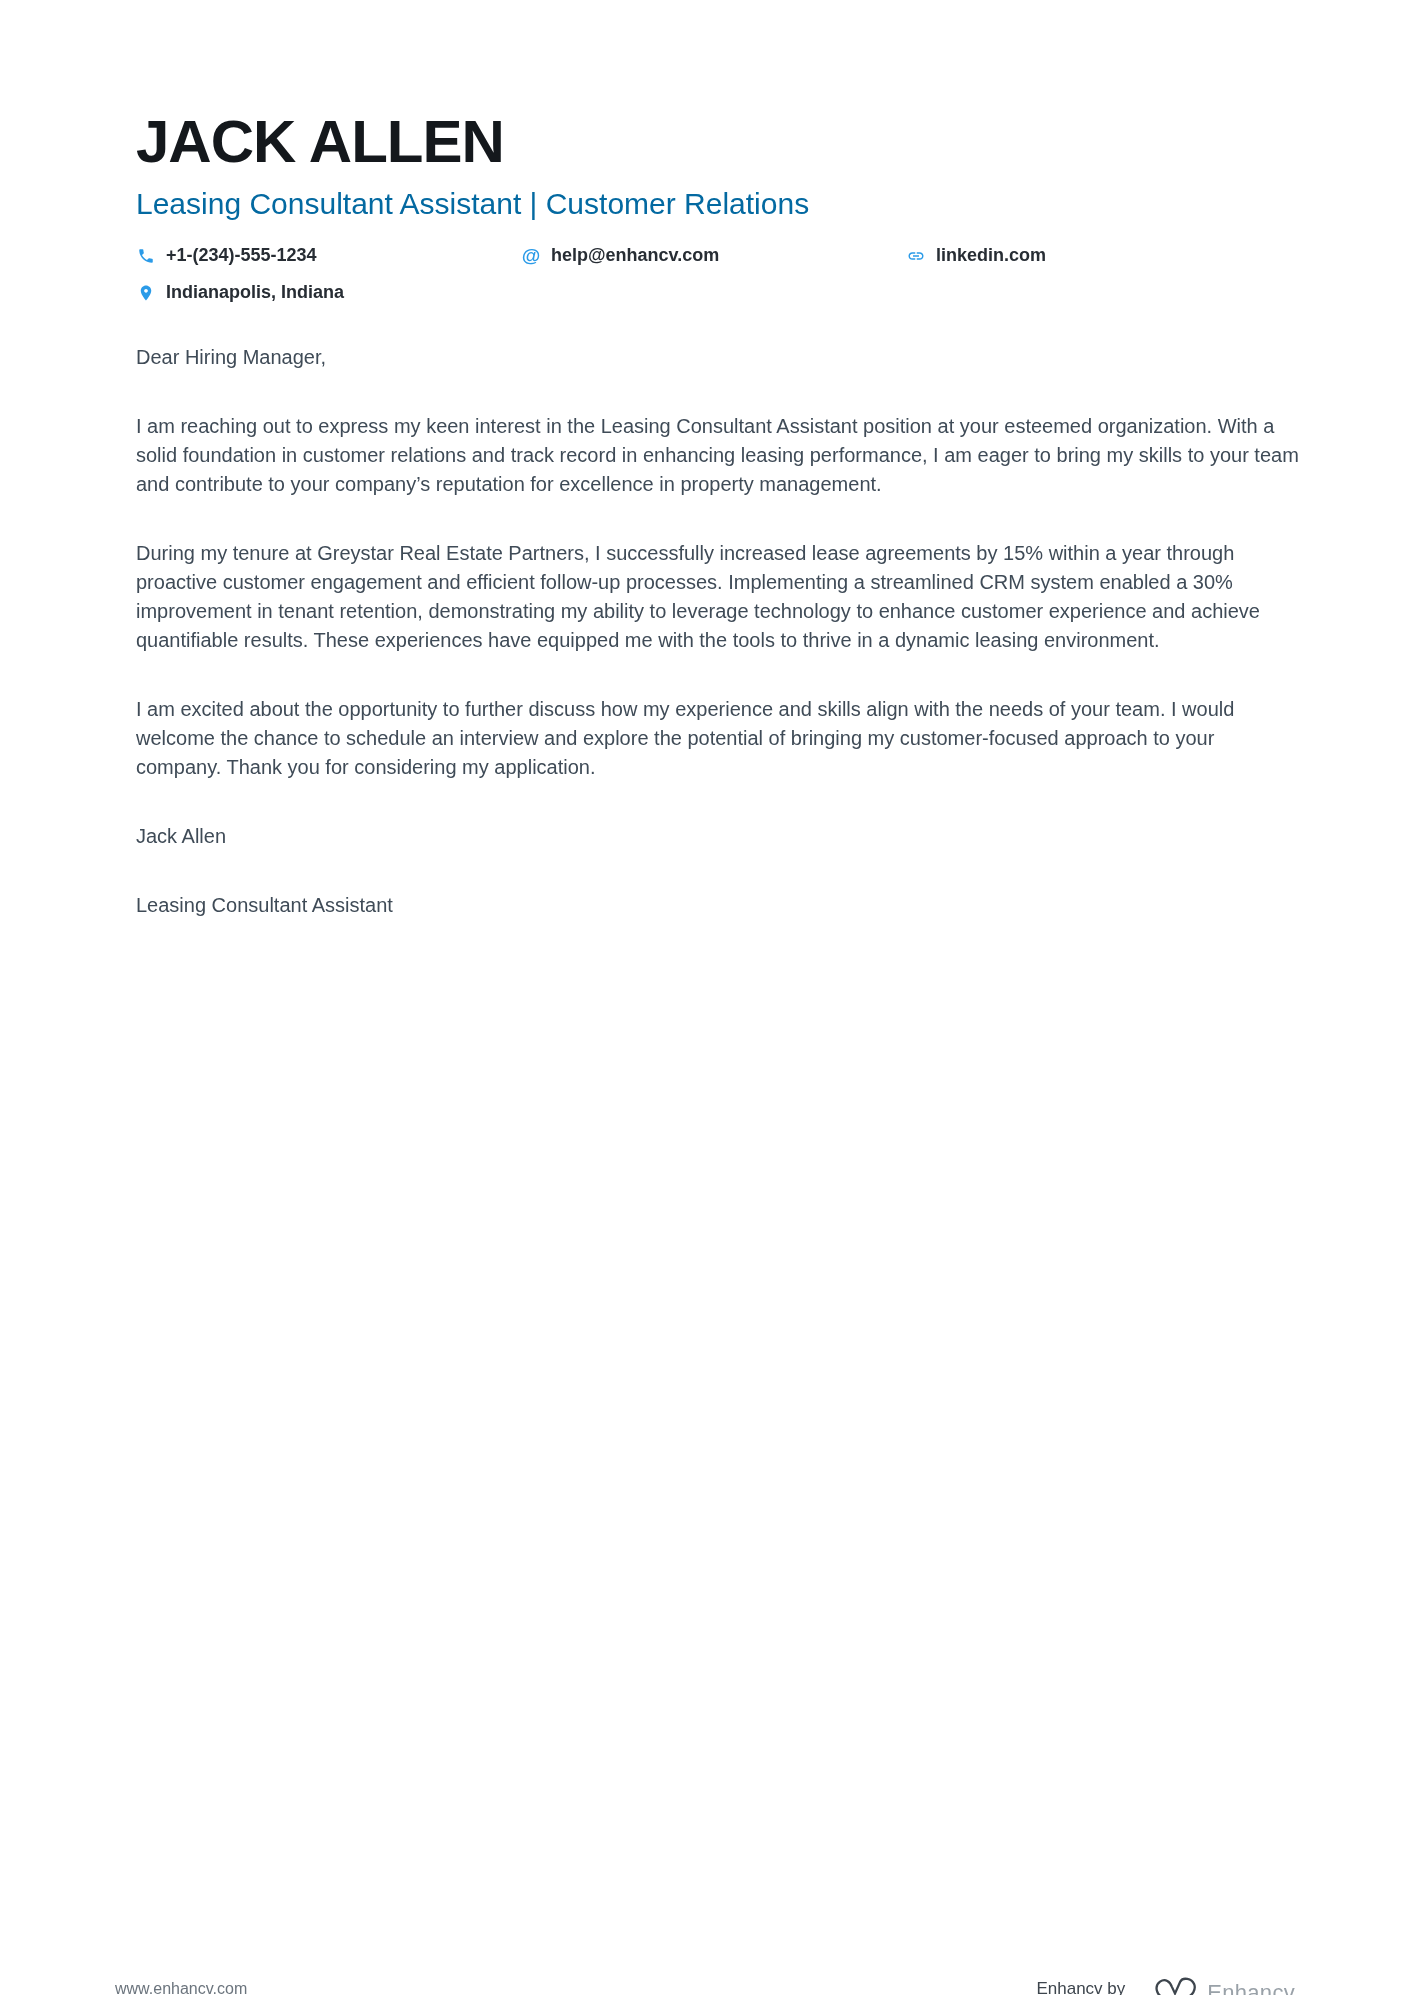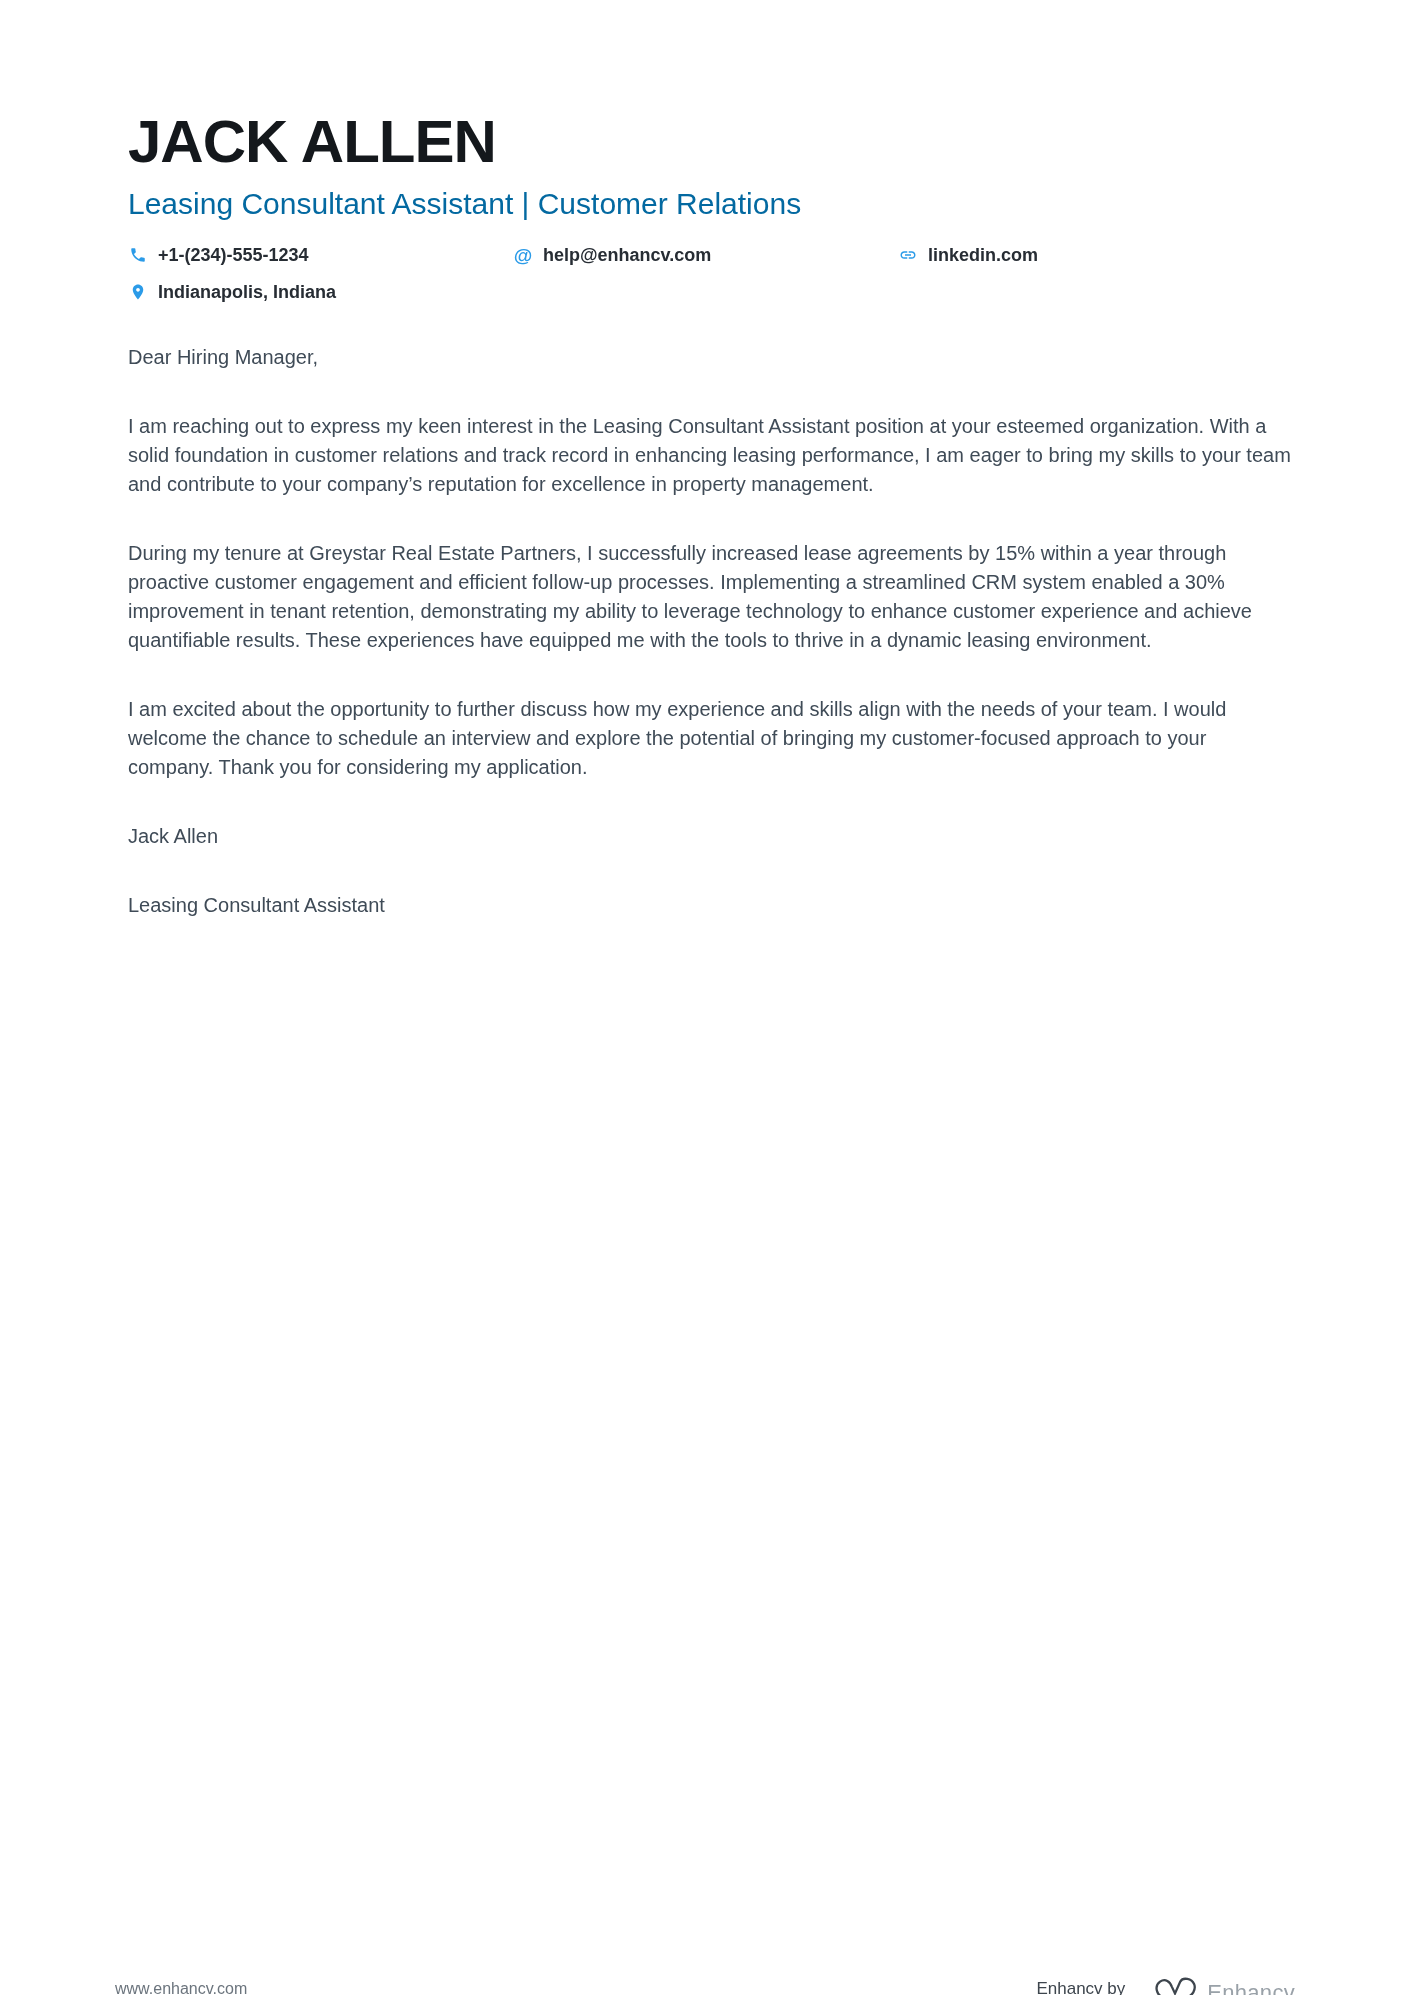--- a/index.html
+++ b/index.html
@@ -11,21 +11,21 @@
     font-family: "Liberation Sans", "DejaVu Sans", sans-serif;
     overflow: hidden;
   }
   .page {
     position: absolute;
     inset: 0;
     background: #ffffff;
   }
   .content {
     position: absolute;
-    left: 128px;
+    left: 136px;
     top: 0;
     width: 1163px;
   }
   .person-name {
     margin-top: 110px;
     font-size: 60px;
     line-height: 1.05;
     font-weight: 800;
     letter-spacing: -1px;
     color: #14181c;
@@ -38,20 +38,21 @@
   }
   .contact-row {
     display: flex;
     align-items: center;
     margin-top: 24px;
   }
   .contact-row.second { margin-top: 16px; }
   .contact-item {
     width: 385px;
     display: flex;
+    align-items: center;
     gap: 10px;
     font-size: 18px;
     font-weight: 700;
     color: #272d34;
     cursor: pointer;
   }
   .contact-item:last-child { width: auto; }
   .contact-icon {
     width: 20px;
     height: 20px;

